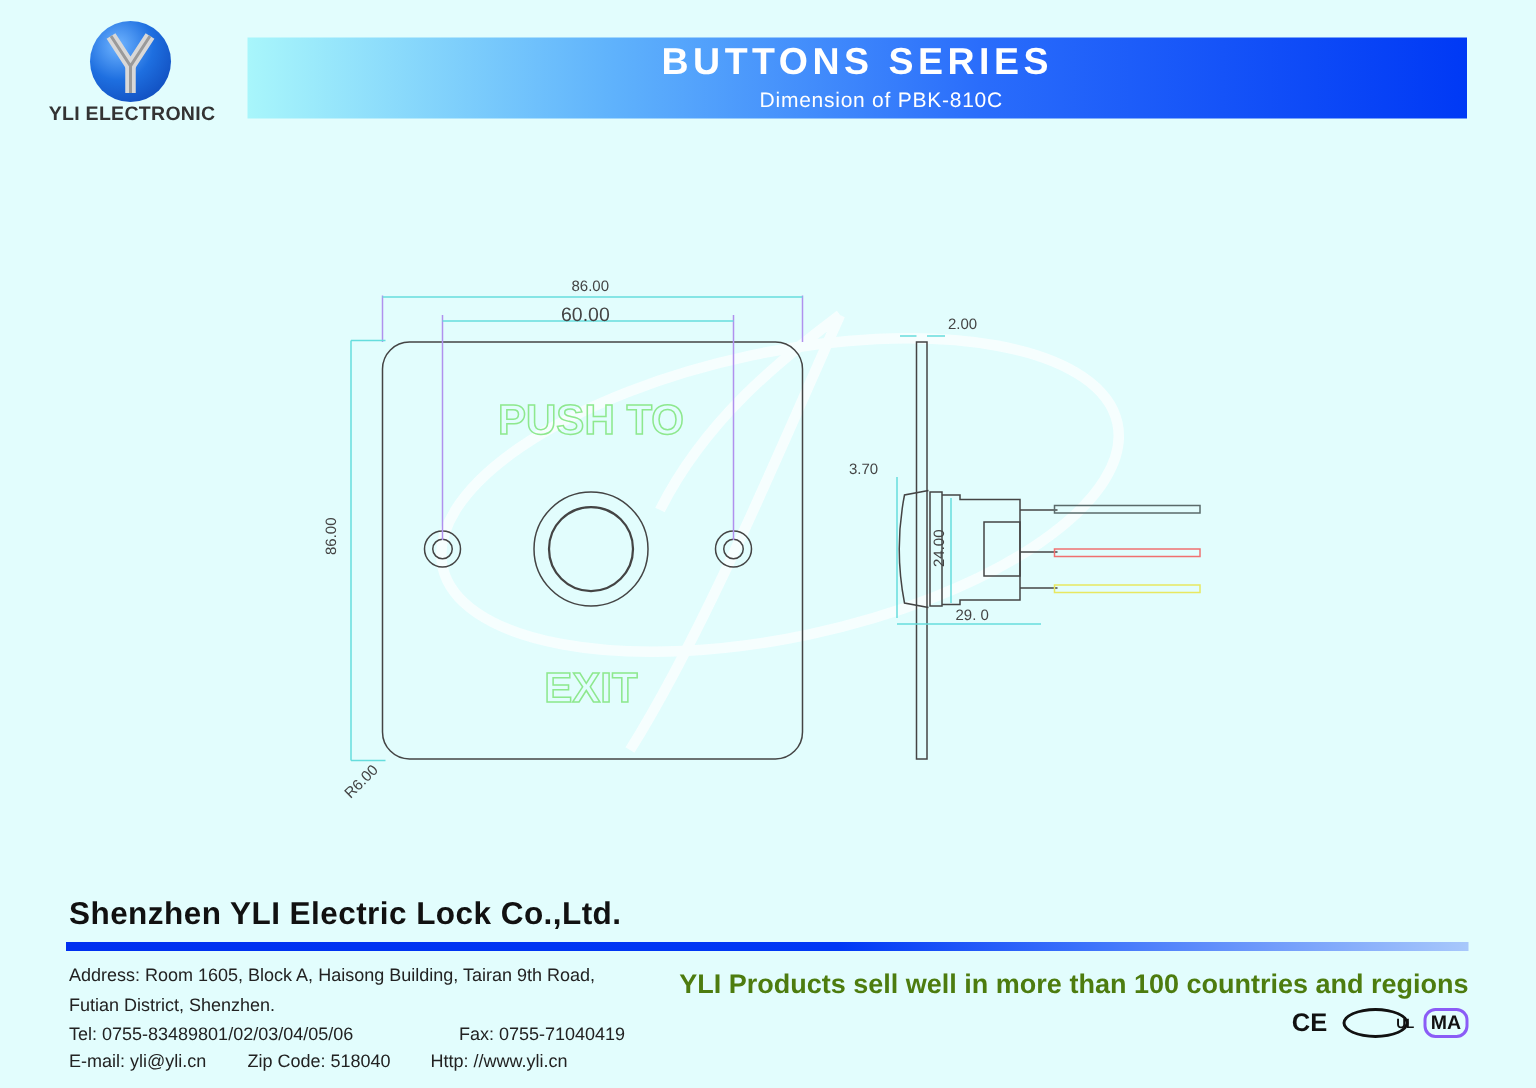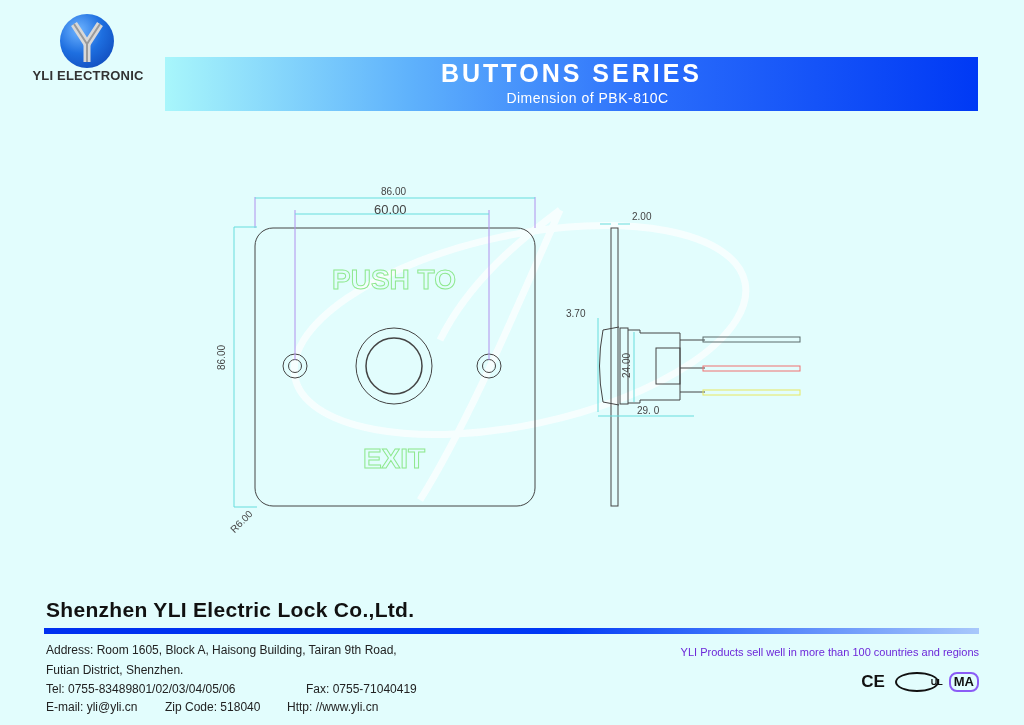--- a/index.html
+++ b/index.html
@@ -4,32 +4,32 @@
 <style>
   html, body { margin:0; padding:0; }
   body { width:1024px; height:725px; background:#e2fdfd; position:relative; overflow:hidden;
          font-family:"Liberation Sans", sans-serif; }
   .logo { position:absolute; left:18px; top:12px; width:140px; height:76px; }
   .logo-circle { position:absolute; left:42px; top:2px; width:54px; height:54px; border-radius:50%;
     background: radial-gradient(circle at 35% 30%, #6fb4ff 0%, #1e6fe0 45%, #0b3fb0 100%); }
   .logo-text { position:absolute; left:0; top:56px; width:140px; text-align:center; font-size:13px;
     font-weight:bold; color:#333; letter-spacing:0.2px; }
   .header-bar { position:absolute; left:165px; top:25px; width:813px; height:54px;
-    background: linear-gradient(to right, #a8f6fb 0%, #5fb2fc 30%, #2a6dfb 60%, #0039f5 100%); margin-top: 32px; }
+    background: linear-gradient(to right, #a8f6fb 0%, #5fb2fc 30%, #2a6dfb 60%, #0039f5 100%); }
   .header-title { position:absolute; left:0; right:0; top:2px; text-align:center; color:#fff;
     font-size:25px; font-weight:bold; letter-spacing:3px; }
   .header-sub { position:absolute; left:0; right:0; top:33px; text-align:center; color:#fff;
     font-size:14px; letter-spacing:0.5px;padding-left:32px; }
   .drawing { position:absolute; left:0; top:0; width:1024px; height:725px; }
   .lbl { position:absolute; font-size:10px; color:#444; white-space:nowrap; }
   .company { position:absolute; left:46px; top:598px; font-size:21px; font-weight:bold; color:#111; letter-spacing:0.3px; }
   .rule { position:absolute; left:44px; top:628px; width:935px; height:6px;
     background: linear-gradient(to right, #0030f0 0%, #0038f5 55%, #3a70fb 72%, #a8c8fb 100%); }
   .addr { position:absolute; left:46px; font-size:12px; color:#222; white-space:nowrap; }
-  .slogan { position:absolute; right:45px; top:646px; font-size:11px; font-weight:normal; color:#6d28d9; }
+  .slogan { position:absolute; right:45px; top:646px; font-size:18px; font-weight:bold; color:#4d7c0f; }
   .certs { position:absolute; right:45px; top:672px; display:flex; gap:10px; align-items:center; }
   .cert { font-weight:bold; color:#111; font-size:17px; }
   .cert-ul { width:44px; height:20px; border:2px solid #111; border-radius:50%; box-sizing:border-box;
      font-size:9px; display:flex; align-items:center; justify-content:center;padding-left:40px; }
   .cert-ma { border:2px solid #8b5cf6; border-radius:8px; padding:0 3px; font-size:13px; line-height:16px; }
 </style>
 </head>
 <body>
 
 <div class="logo">

